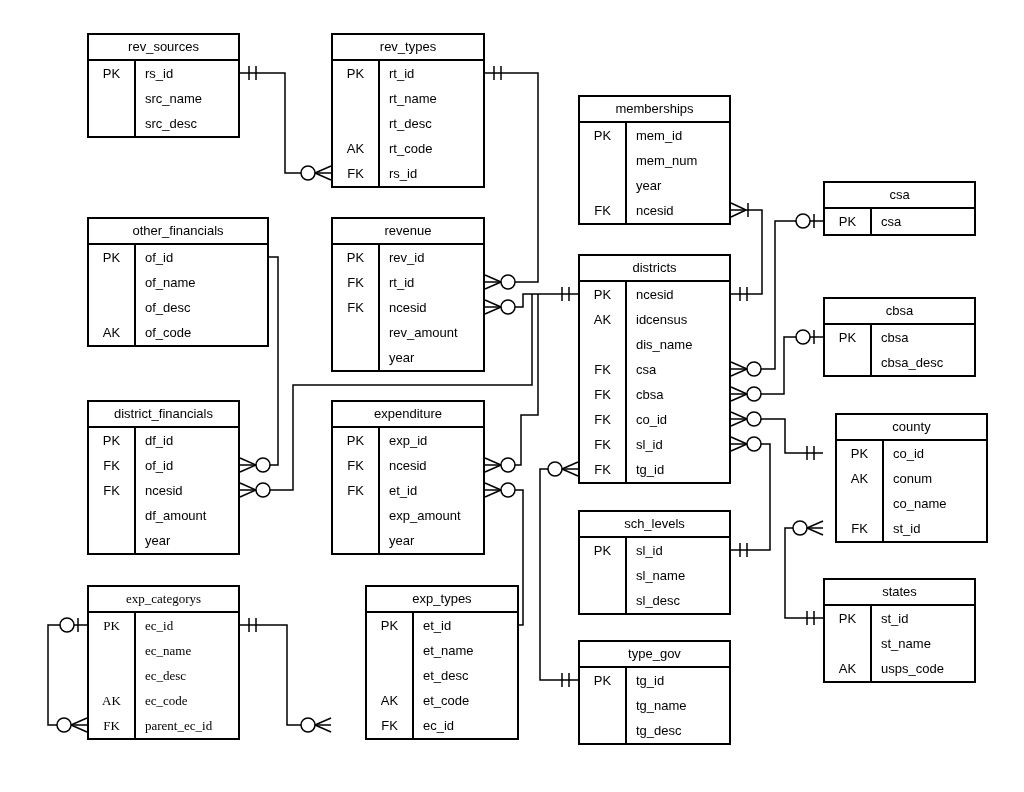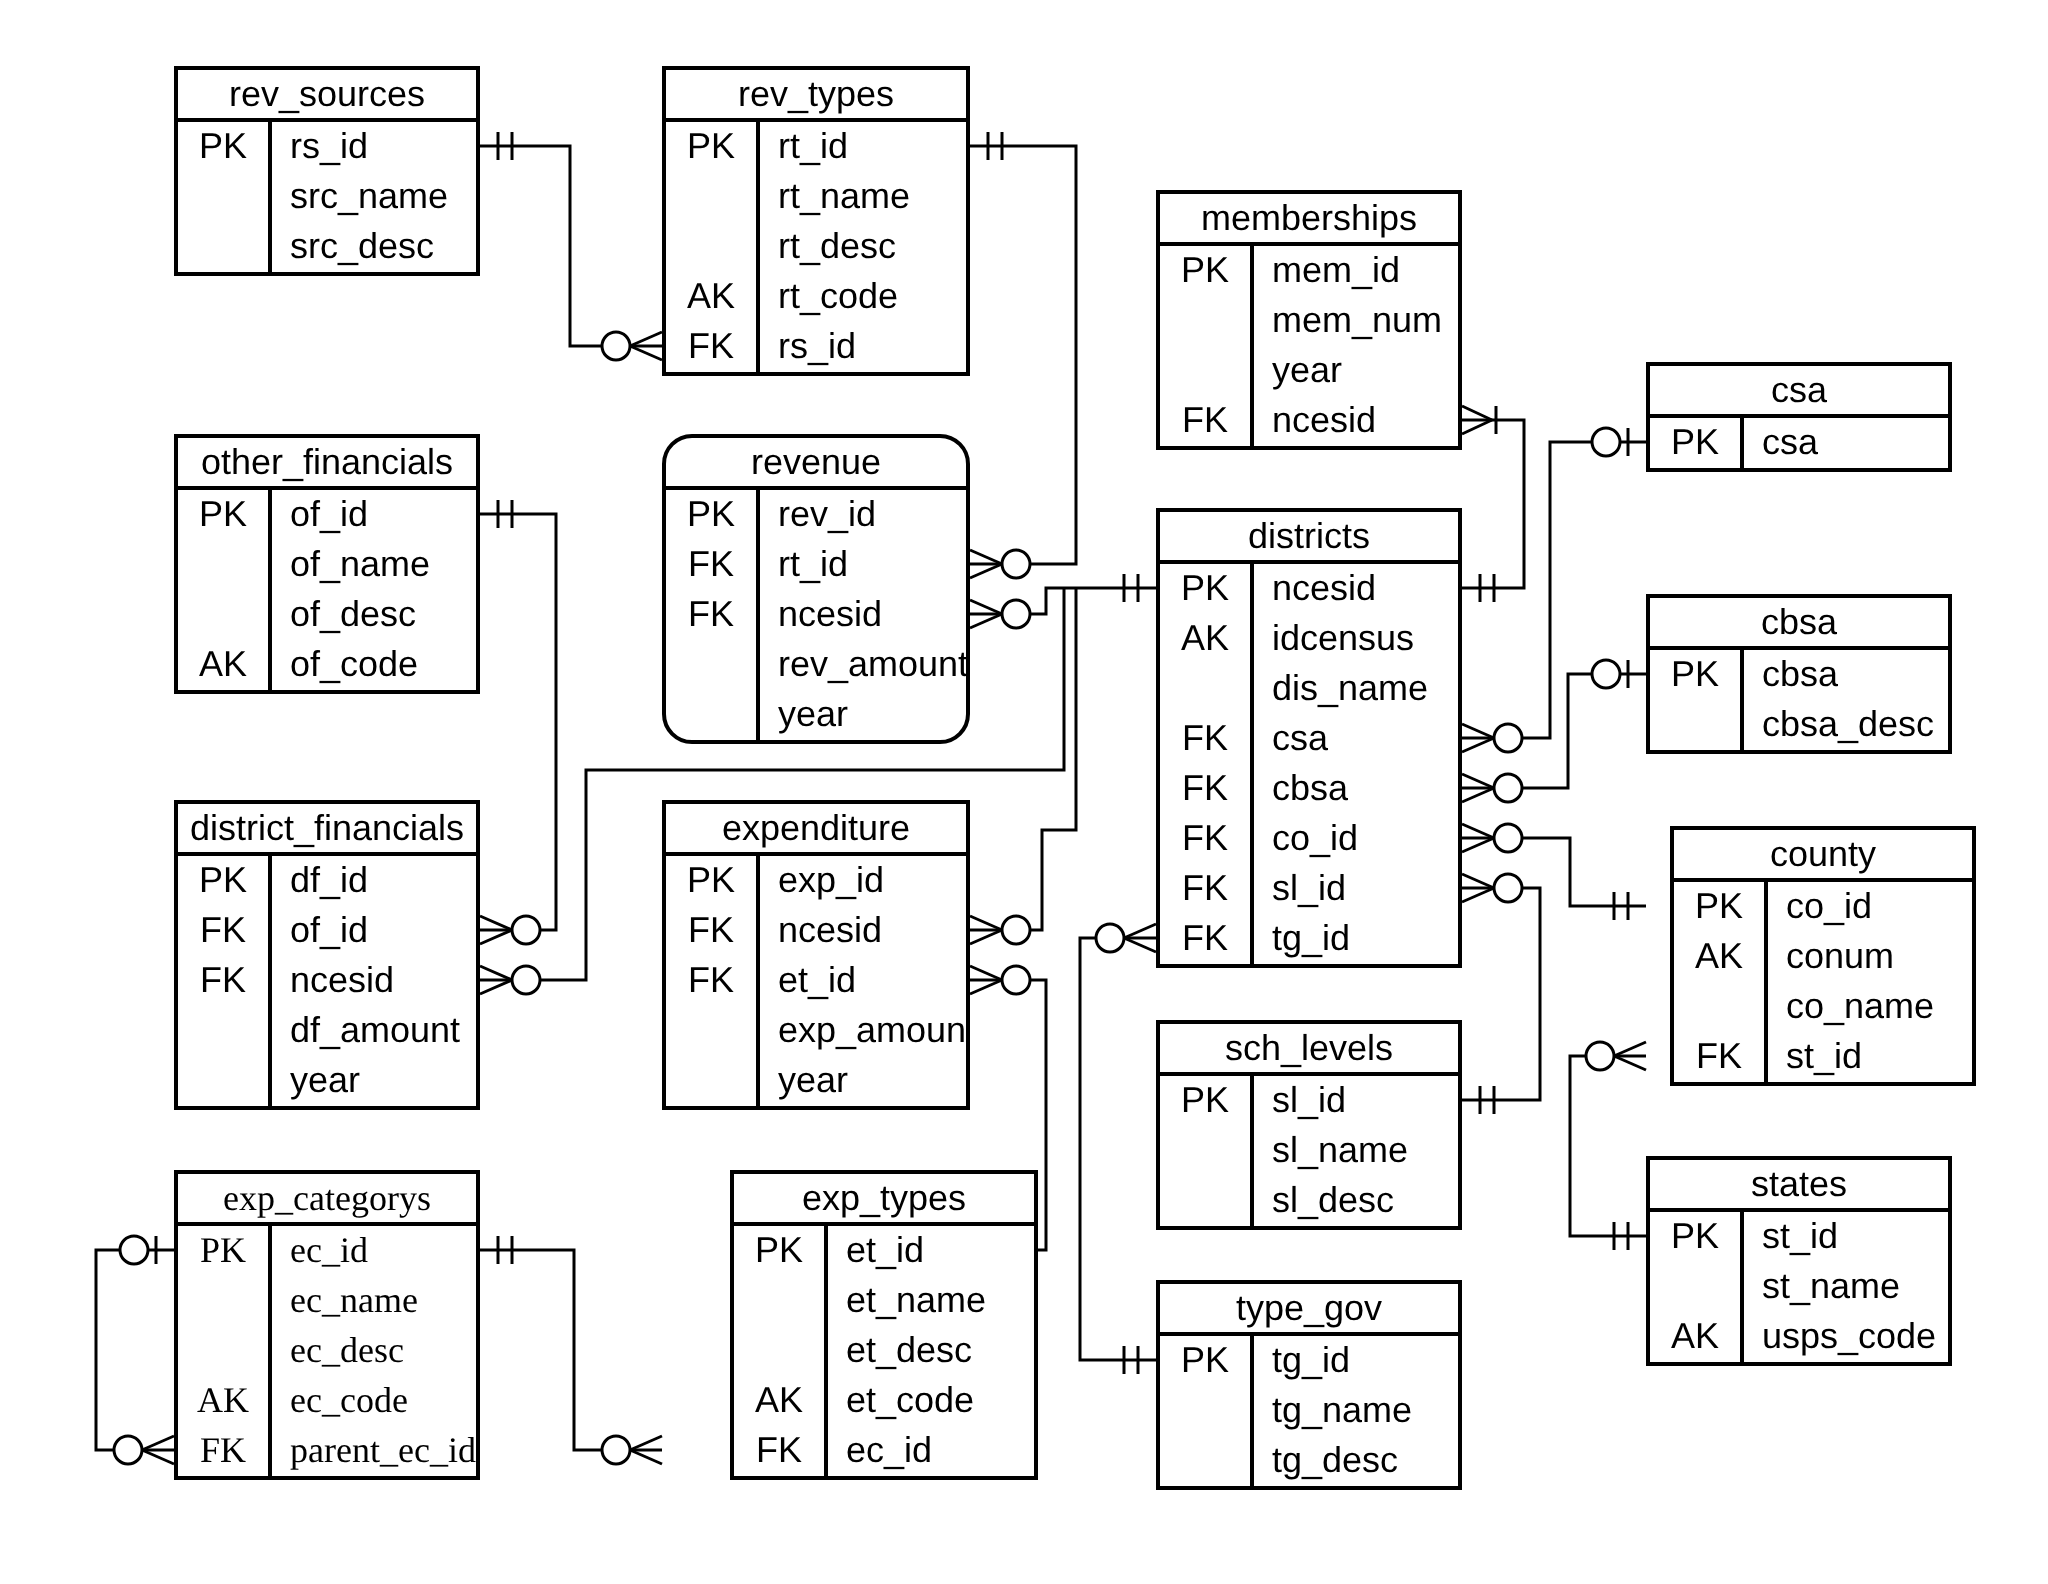--- a/index.html
+++ b/index.html
@@ -1,19 +1,19 @@
 <!DOCTYPE html>
 <html><head>
 <meta charset="utf-8">
 <style>
   html,body{margin:0;padding:0;background:#ffffff;}
   #canvas{position:relative;width:1024px;height:792px;background:#ffffff;overflow:hidden;}
   #rels{position:absolute;left:0;top:0;}
   .tbl{position:absolute;background:#fff;border:2px solid #000;box-sizing:border-box;
-       font-family:"Liberation Sans",sans-serif;font-size:18px;color:#000;}
+       font-family:"Liberation Sans",sans-serif;font-size:13px;color:#000;}
   .tbl-h{height:24px;line-height:24px;text-align:center;border-bottom:2px solid #000;
          white-space:nowrap;overflow:hidden;}
   .row{display:flex;height:25px;line-height:25px;}
   .key{flex:0 0 45px;width:45px;text-align:center;}
   .fname{flex:1;border-left:2px solid #000;padding-left:9px;white-space:nowrap;overflow:hidden;}
 </style>
 </head>
 <body>
 
 <div id="canvas">
@@ -201,40 +201,40 @@
         <span class="fname">ncesid</span>
       </div>
     </div>
     <div class="tbl" style="left: 823px; top: 181px; width: 153px;">
       <div class="tbl-h">csa</div>
       <div class="row">
         <span class="key">PK</span>
         <span class="fname">csa</span>
       </div>
     </div>
-    <div class="tbl" style="left: 87px; top: 217px; width: 153px;">
+    <div class="tbl" style="left: 87px; top: 217px; width: 182px;">
       <div class="tbl-h">other_financials</div>
       <div class="row">
         <span class="key">PK</span>
         <span class="fname">of_id</span>
       </div>
       <div class="row">
         <span class="key"></span>
         <span class="fname">of_name</span>
       </div>
       <div class="row">
         <span class="key"></span>
         <span class="fname">of_desc</span>
       </div>
       <div class="row">
         <span class="key">AK</span>
         <span class="fname">of_code</span>
       </div>
     </div>
-    <div class="tbl" style="left: 331px; top: 217px; width: 154px; border-radius: 15px;">
+    <div class="tbl" style="left: 331px; top: 217px; width: 154px;">
       <div class="tbl-h">revenue</div>
       <div class="row">
         <span class="key">PK</span>
         <span class="fname">rev_id</span>
       </div>
       <div class="row">
         <span class="key">FK</span>
         <span class="fname">rt_id</span>
       </div>
       <div class="row">

